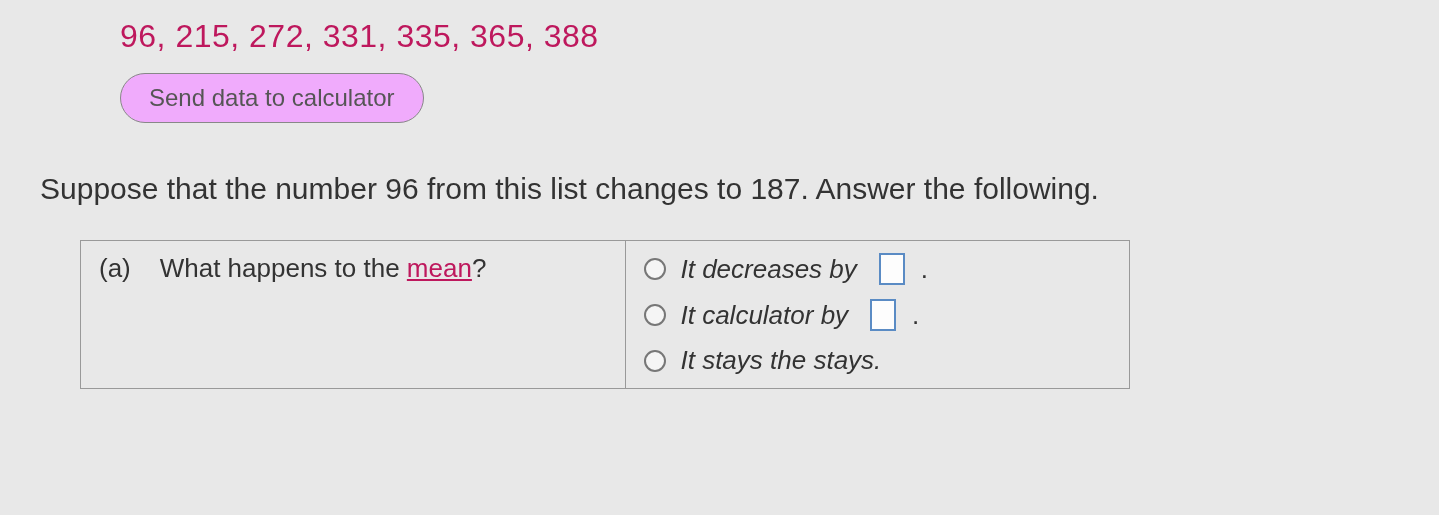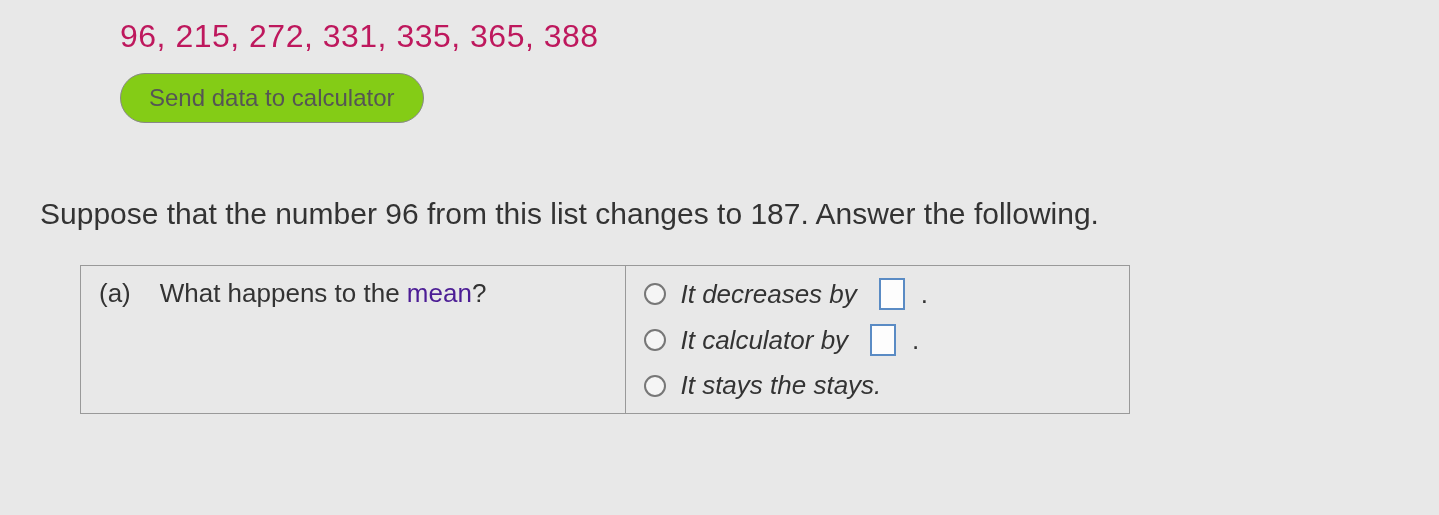--- a/index.html
+++ b/index.html
@@ -26,30 +26,30 @@
       margin-top: 8px;
       letter-spacing: 0.5px;
     }
     .send-button {
       display: inline-block;
       margin-left: 90px;
       margin-top: 18px;
       padding: 10px 28px;
       border: 1px solid #888;
       border-radius: 999px;
-      background: #84cc16;
+      background: #f0abfc;
       font-size: 24px;
       color: #555;
       cursor: pointer;
       font-family: inherit;
     }
     .prompt {
       font-size: 30px;
       color: #333;
-      margin-top: 70px;
+      margin-top: 45px;
       margin-left: 10px;
       line-height: 1.4;
     }
     .answer-table {
       margin-top: 30px;
       margin-left: 50px;
       border-collapse: collapse;
       width: 1050px;
     }
     .answer-table td {
@@ -59,21 +59,22 @@
       vertical-align: top;
     }
     .question-cell {
       width: 52%;
       color: #333;
     }
     .question-label {
       color: #333;
     }
     .mean-link {
-      color: #4c1d95;
+      color: #be185d;
+      text-decoration: underline;
       cursor: pointer;
     }
     .options-cell {
       width: 48%;
     }
     .option-row {
       display: flex;
       align-items: center;
       gap: 14px;
       margin-bottom: 14px;

